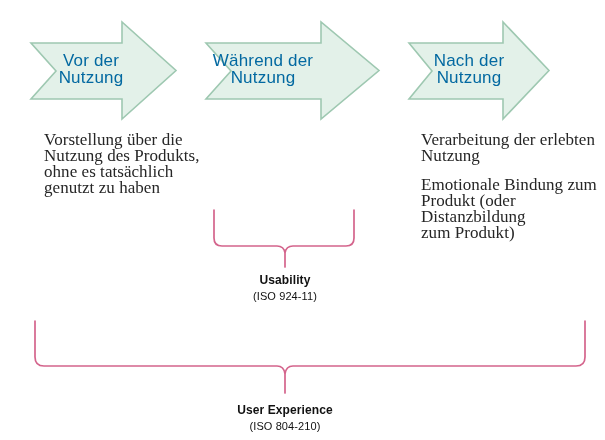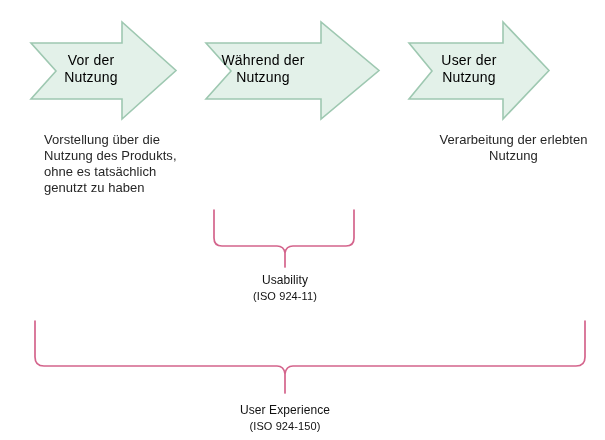--- a/index.html
+++ b/index.html
@@ -31,54 +31,54 @@
     left: 0;
     top: 0;
     width: 605px;
     height: 440px;
     pointer-events: none;
   }
 
   .arrow-label {
     position: absolute;
     text-align: center;
-    color: #000000;
-    font-size: 14px;
+    color: #0369a1;
+    font-size: 17px;
     line-height: 17px;
     font-family: "Liberation Sans", sans-serif;
     white-space: pre-line;
     letter-spacing: 0.2px;
   }
 
   
   .desc-block {
     position: absolute;
     color: #262626;
-    font-size: 13px;
+    font-size: 17px;
     line-height: 16px;
-    font-family: Liberation Sans, sans-serif;
+    font-family: Liberation Serif, serif;
     letter-spacing: 0.05px;
   }
   .desc-block p {
     margin: 0 0 13px 0;
     white-space: pre-line;
   }
   .desc-block p:last-child { margin-bottom: 0; }
 
   
   .brace-caption {
     position: absolute;
     text-align: center;
     color: #111111;
     font-family: "Liberation Sans", sans-serif;
   }
   .brace-caption .cap-title {
     display: block;
     font-size: 12px;
-    font-weight: normal;
+    font-weight: bold;
     line-height: 16px;
     letter-spacing: 0.1px;
   }
   .brace-caption .cap-sub {
     display: block;
     font-size: 11px;
     font-weight: normal;
     line-height: 16px;
     letter-spacing: 0.1px;
   }
@@ -120,39 +120,42 @@
              Q 585,366 585,357
              L 585,321" fill="none" stroke="#d4648c" stroke-width="1.7" stroke-linecap="round" stroke-linejoin="round"></path>
   </svg>
 
   <div class="arrow-label" style="left:46px; top:52px; width:90px;">Vor der
 Nutzung</div>
 
   <div class="arrow-label" style="left:208px; top:52px; width:110px;">Während der
 Nutzung</div>
 
-  <div class="arrow-label" style="left:424px; top:52px; width:90px;">User  der
+  <div class="arrow-label" style="left:424px; top:52px; width:90px;">Nach  der
 Nutzung</div>
 
   <div class="desc-block" style="left:44px; top:132px; width:165px;">
     <p>Vorstellung über die
 Nutzung  des Produkts,
 ohne es tatsächlich
 genutzt zu haben</p>
   </div>
 
 
-  <div class="desc-block" style="left:421px; top:132px; width:185px;text-align:center;">
+  <div class="desc-block" style="left:421px; top:132px; width:185px;">
     <p>Verarbeitung der erlebten
 Nutzung</p>
+    <p>Emotionale  Bindung zum
+Produkt (oder Distanzbildung
+zum Produkt)</p>
   </div>
 
   <div class="brace-caption" style="left:185px; top:272px; width:200px;">
     <span class="cap-title">Usability</span>
     <span class="cap-sub">(ISO 924-11)</span>
   </div>
 
   <div class="brace-caption" style="left:175px; top:402px; width:220px;">
     <span class="cap-title">User Experience</span>
-    <span class="cap-sub">(ISO 924-150)</span>
+    <span class="cap-sub">(ISO 804-210)</span>
   </div>
 
 </div>
 
 </body></html>

